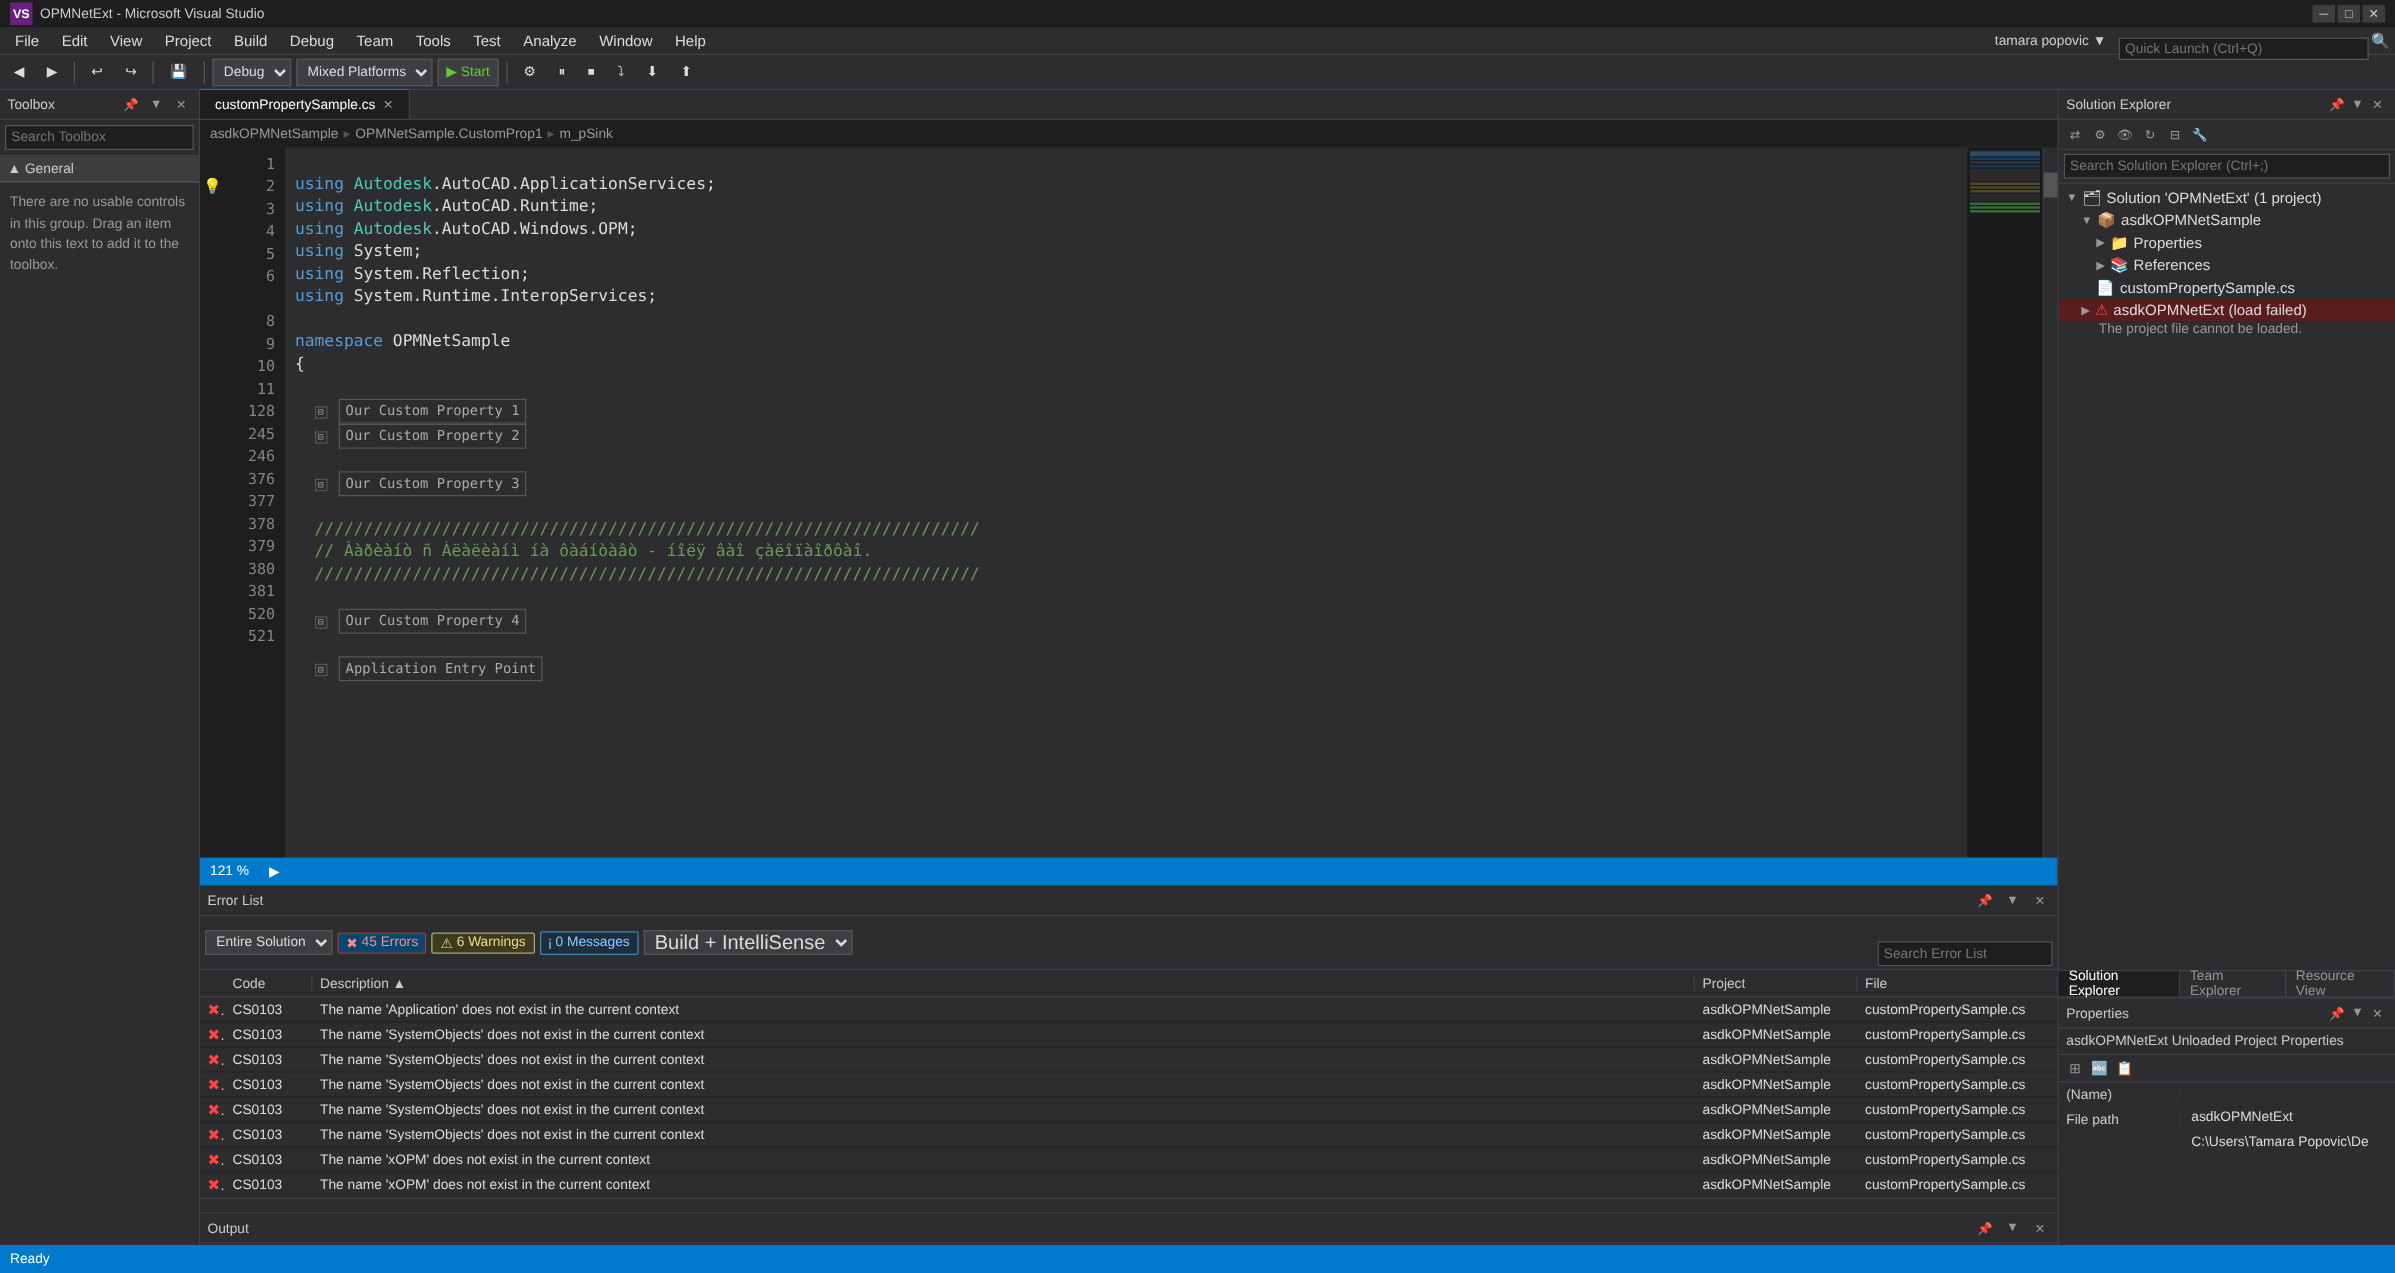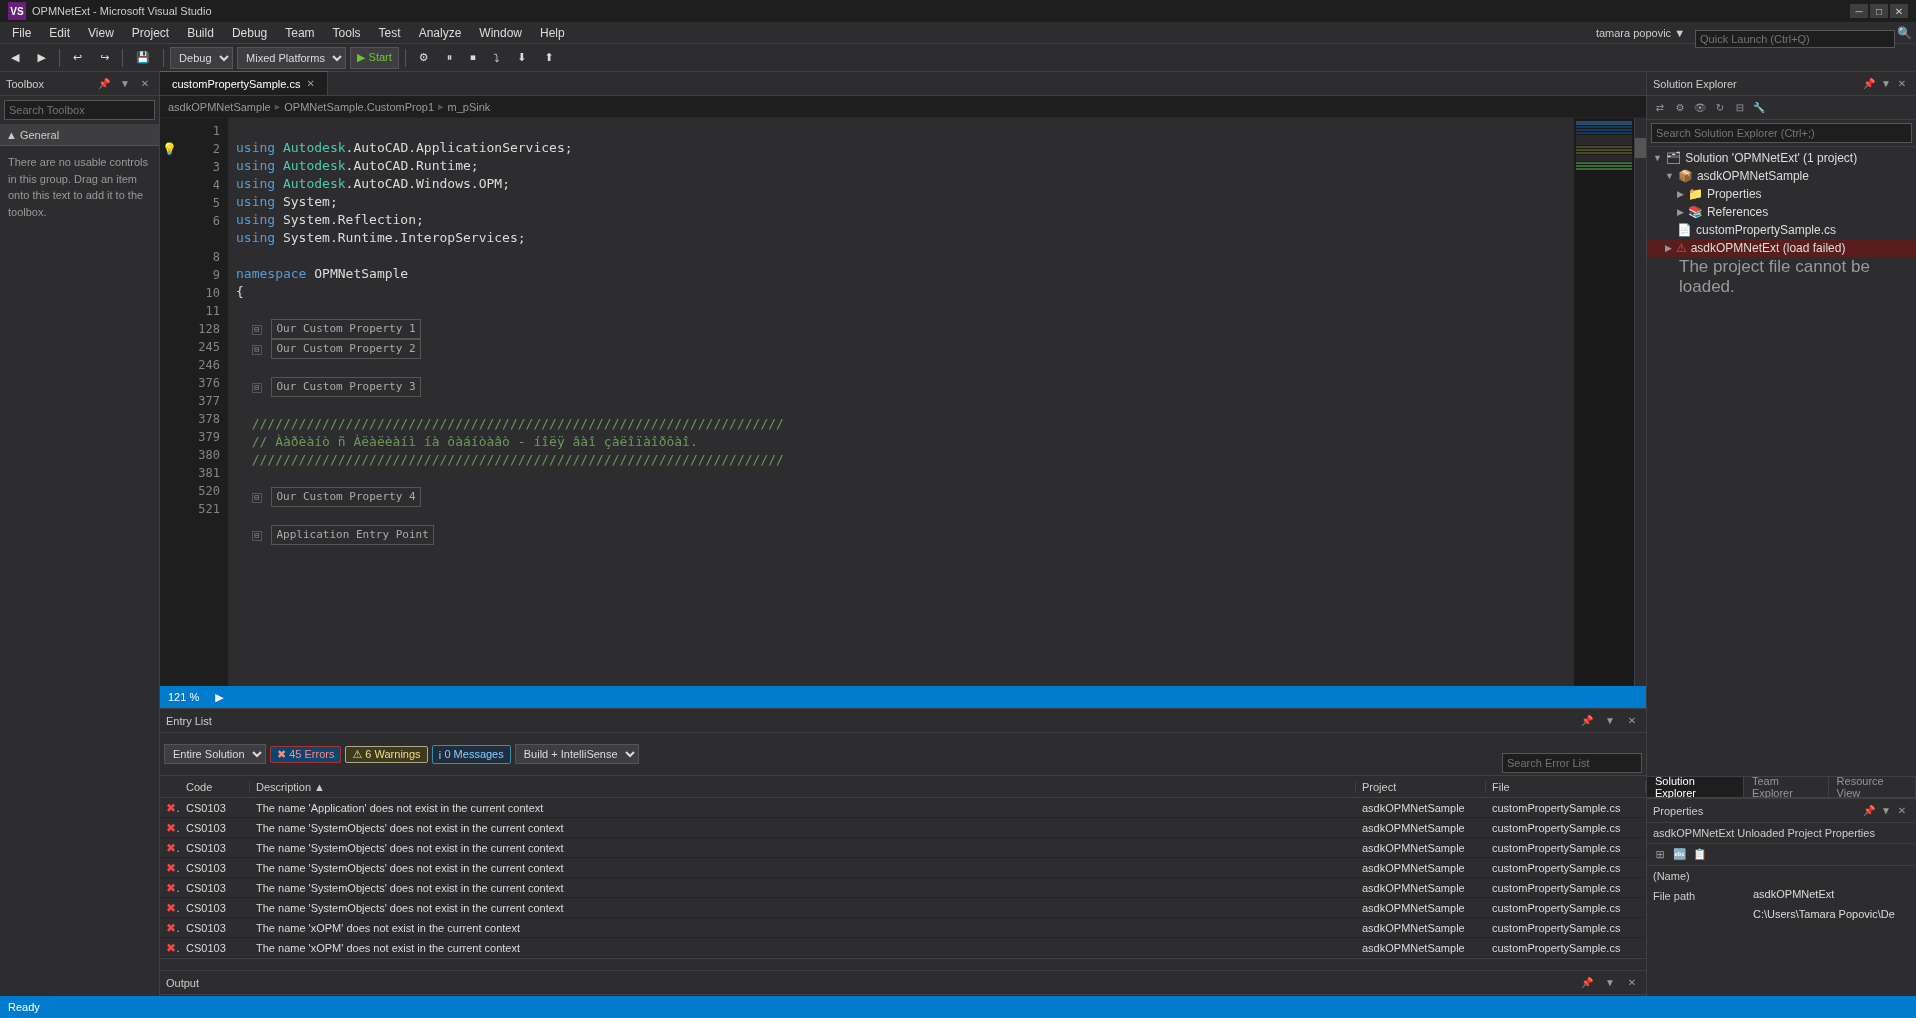--- a/index.html
+++ b/index.html
@@ -58,21 +58,21 @@
     .se-header { height: 24px; background: #2d2d30; display: flex; align-items: center; padding: 0 6px; font-size: 11px; color: #ccc; border-bottom: 1px solid #3f3f46; }
     .se-toolbar { height: 24px; background: #2d2d30; display: flex; align-items: center; padding: 0 4px; gap: 2px; border-bottom: 1px solid #3f3f46; }
     .se-toolbar-btn { width: 18px; height: 18px; background: transparent; border: none; color: #999; cursor: pointer; font-size: 10px; display: flex; align-items: center; justify-content: center; }
     .se-search { padding: 3px 4px; border-bottom: 1px solid #3f3f46; }
     .se-search input { width: 100%; height: 20px; background: #1e1e1e; border: 1px solid #555; color: #dcdcdc; font-size: 11px; padding: 0 20px 0 4px; }
     .se-tree { flex: 1; overflow: auto; padding: 2px 0; }
     .tree-item { display: flex; align-items: center; padding: 2px 6px; font-size: 12px; color: #dcdcdc; cursor: pointer; gap: 4px; }
     .tree-item.error-selected { background: #5a1d1d; }
     .tree-arrow { color: #999; font-size: 9px; }
     .tree-icon { font-size: 12px; }
-    .tree-error-text { font-size: 17px; color: #999; padding-left: 32px; }
+    .tree-error-text { font-size: 11px; color: #999; padding-left: 32px; }
 
     
     .se-tabs { height: 22px; background: #2d2d30; display: flex; border-top: 1px solid #3f3f46; border-bottom: 1px solid #3f3f46; }
     .se-tab { padding: 0 8px; font-size: 11px; color: #969696; display: flex; align-items: center; cursor: pointer; border-right: 1px solid #3f3f46; }
     .se-tab.active { color: #fff; background: #1e1e1e; }
 
     
     #properties-panel { height: 220px; border-top: 1px solid #3f3f46; display: flex; flex-direction: column; }
     .props-header { height: 24px; background: #2d2d30; display: flex; align-items: center; padding: 0 6px; font-size: 11px; color: #ccc; border-bottom: 1px solid #3f3f46; }
     .props-subtitle { padding: 4px 6px; font-size: 11px; color: #ccc; border-bottom: 1px solid #3f3f46; }
@@ -303,42 +303,42 @@
 
     <div id="editor-statusbar">
       <span>121 %</span>
       <span>▶</span>
     </div>
 
     <div id="bottom-area">
 
       <div id="error-panel">
         <div class="ep-header">
-          <span class="ep-title">Entry List</span>
+          <span class="ep-title">Error List</span>
           <button class="panel-icon-btn">📌</button>
           <button class="panel-icon-btn">▼</button>
           <button class="panel-icon-btn">✕</button>
         </div>
         <div class="ep-filter">
           <select>
             <option>Entire Solution</option>
           </select>
           <div class="ep-badge error active">
             <span>✖</span>
             <span>45 Errors</span>
           </div>
           <div class="ep-badge warning">
             <span>⚠</span>
             <span>6 Warnings</span>
           </div>
           <div class="ep-badge info">
             <span>ℹ</span>
             <span>0 Messages</span>
           </div>
-          <select style="height:20px;background:#3e3e42;border:1px solid #555;color:#dcdcdc;font-size:11px;padding:0 4px;">
+          <select style="height:20px;background:#3e3e42;border:1px solid #555;color:#dcdcdc;font-size:16px;padding:0 4px;">
             <option>Build + IntelliSense</option>
           </select>
           <div class="ep-filter-right">
             <input type="text" placeholder="Search Error List" style="height: 20px; width: 140px; background: rgb(30, 30, 30); border: 1px solid rgb(85, 85, 85); color: rgb(220, 220, 220); font-size: 11px; padding: 0px 4px; margin-top: 18px;">
           </div>
         </div>
         <div class="ep-table">
           <div class="ep-col-header">
             <div class="ep-th" style="width:20px;"></div>
             <div class="ep-th" style="width:70px;">Code</div>

